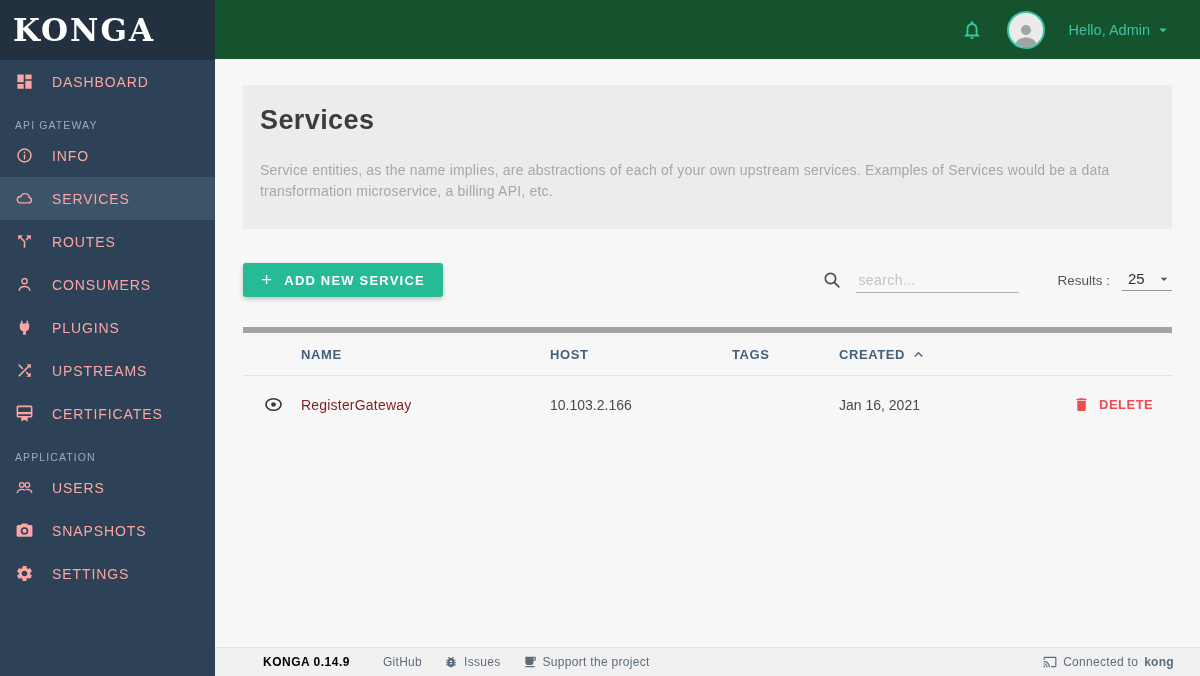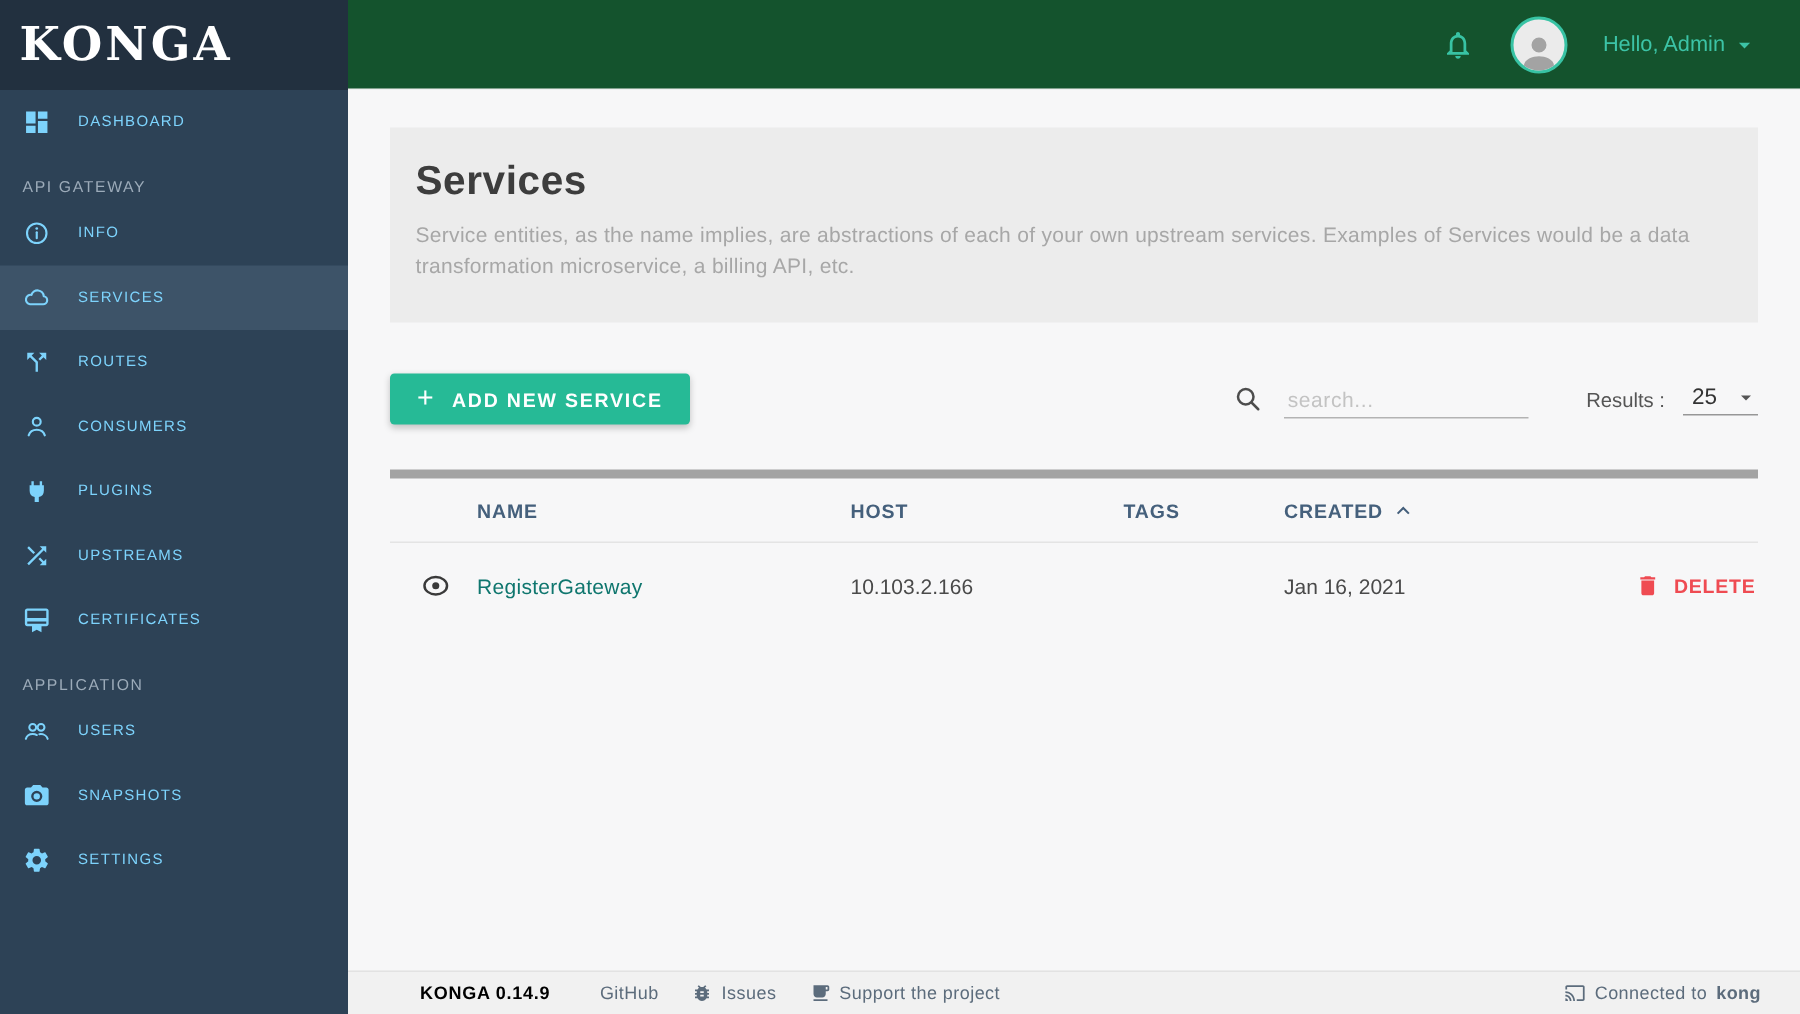--- a/index.html
+++ b/index.html
@@ -1,47 +1,47 @@
 <!DOCTYPE html>
 <html><head>
 <meta charset="utf-8">
 <style>
   * { margin:0; padding:0; box-sizing:border-box; }
   html,body { width:1200px; height:676px; overflow:hidden; }
   body { font-family:"Liberation Sans", sans-serif; background:#f7f7f8; }
   .app { display:flex; width:1200px; height:676px; }
 
   
-  .sidebar { width:232px; flex-shrink:0; background:#2d4256; display:flex; flex-direction:column; }
+  .sidebar { width:215px; flex-shrink:0; background:#2d4256; display:flex; flex-direction:column; }
   .logo { height:60px; background:#22303f; display:flex; align-items:center; padding-left:13px;
           font-family:"DejaVu Serif", serif; font-weight:bold; font-size:31px; letter-spacing:2px; color:#ffffff; cursor:pointer; }
   .nav { flex:1; }
   .nav-item { height:43px; display:flex; align-items:center; padding-left:15px; gap:18px;
-              color:#7dd3fc; font-size:10px; letter-spacing:.9px; font-weight:500; cursor:pointer; }
+              color:#fca5a5; font-size:14px; letter-spacing:.9px; font-weight:500; cursor:pointer; }
   .nav-item svg { width:19px; height:19px; flex-shrink:0; }
   .nav-item.active { background:#3d5368; }
   .nav-section { margin:16px 0 3px; padding-left:15px; font-size:10.5px; letter-spacing:1.1px; color:#9cabb9; }
 
   
   .main { flex:1; display:flex; flex-direction:column; min-width:0; }
   .topbar { height:60px; background:#14532d; border-bottom:1px solid #efefef; display:flex; align-items:center;
             justify-content:flex-end; padding-right:28px; gap:24px; flex-shrink:0; }
   .bell { color:#38c3a4; cursor:pointer; display:flex; }
   .bell svg { width:22px; height:22px; }
   .avatar { width:38px; height:38px; border-radius:50%; border:2px solid #38c3a4; background:#ebebeb;
             overflow:hidden; display:flex; justify-content:center; align-items:flex-end; cursor:pointer; }
   .avatar svg { width:30px; height:30px; color:#a3a3a3; margin-bottom:-3px; }
   .greeting { color:#3cc3a6; font-size:14.5px; display:flex; align-items:center; gap:4px; cursor:pointer; }
   .greeting svg { width:18px; height:18px; }
 
   .content { flex:1; padding:25px 28px 0; overflow:hidden; }
 
   .panel { background:#ececec; padding:20px 17px 27px; }
   .page-title { font-size:27px; font-weight:bold; color:#3d3d3d; letter-spacing:.4px; }
-  .page-desc { margin-top:10px; font-size:14px; line-height:1.5; color:#a7a7a7; max-width:860px; letter-spacing:.2px; }
+  .page-desc { margin-top:24px; font-size:14px; line-height:1.5; color:#a7a7a7; max-width:860px; letter-spacing:.2px; }
 
   .toolbar { margin-top:34px; display:flex; align-items:center; }
   .btn-add { background:#26ba96; color:#fff; border:none; height:34px; padding:0 18px; border-radius:3px;
              font-family:"Liberation Sans", sans-serif; font-size:13px; font-weight:bold; letter-spacing:1.2px;
              display:flex; align-items:center; gap:11px; cursor:pointer; box-shadow:0 2px 5px rgba(0,0,0,.22); }
   .btn-add .plus { font-size:19px; font-weight:normal; line-height:1; margin-top:-2px; }
   .toolbar-spacer { flex:1; }
   .search-wrap { display:flex; align-items:center; }
   .search-wrap svg { width:20px; height:20px; color:#4d4d4d; margin-right:14px; }
   .search-input { width:163px; border:none; border-bottom:1px solid #b3b3b3; background:transparent;
@@ -59,21 +59,21 @@
   .c-eye { width:58px; padding-left:20px; display:flex; align-items:center; }
   .c-name { width:249px; }
   .c-host { width:182px; }
   .c-tags { width:107px; }
   .c-created { width:182px; display:flex; align-items:center; gap:5px; }
   .c-created svg { width:17px; height:17px; }
   .c-action { flex:1; padding-left:52px; display:flex; align-items:center; }
   .th { cursor:pointer; }
   .eye-btn { color:#3a3a3a; cursor:pointer; display:flex; }
   .eye-btn svg { width:21px; height:21px; }
-  .svc-link { color:#0f766e; text-decoration:none; font-weight:500; letter-spacing:.2px; cursor:pointer; }
+  .svc-link { color:#7f1d1d; text-decoration:none; font-weight:500; letter-spacing:.2px; cursor:pointer; }
   .delete-btn { color:#ef4b52; display:flex; align-items:center; gap:9px; font-size:13px; font-weight:bold;
                 letter-spacing:.5px; cursor:pointer; }
   .delete-btn svg { width:17px; height:17px; }
 
   
   .footer { height:29px; flex-shrink:0; background:#f1f1f1; border-top:1px solid #e2e2e2; display:flex;
             align-items:center; padding:0 26px 0 20px; font-size:12px; color:#5c6c7c; letter-spacing:.3px; }
   .footer .f-item { display:flex; align-items:center; gap:6px; margin-right:22px; cursor:pointer; }
   .footer svg { width:14px; height:14px; }
   .f-version { color:#000000; font-weight:bold; margin-right:33px; letter-spacing:.5px;padding-left:28px; }

